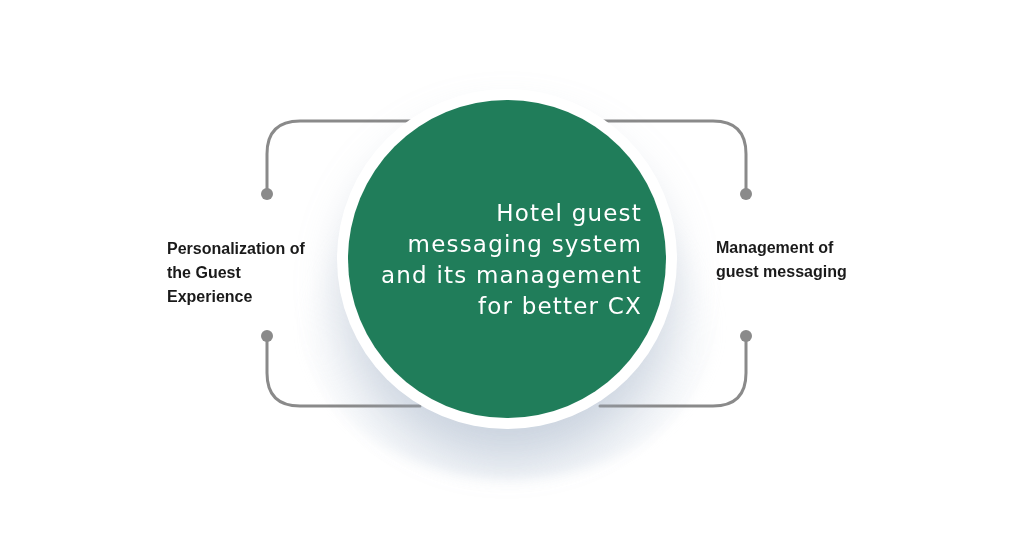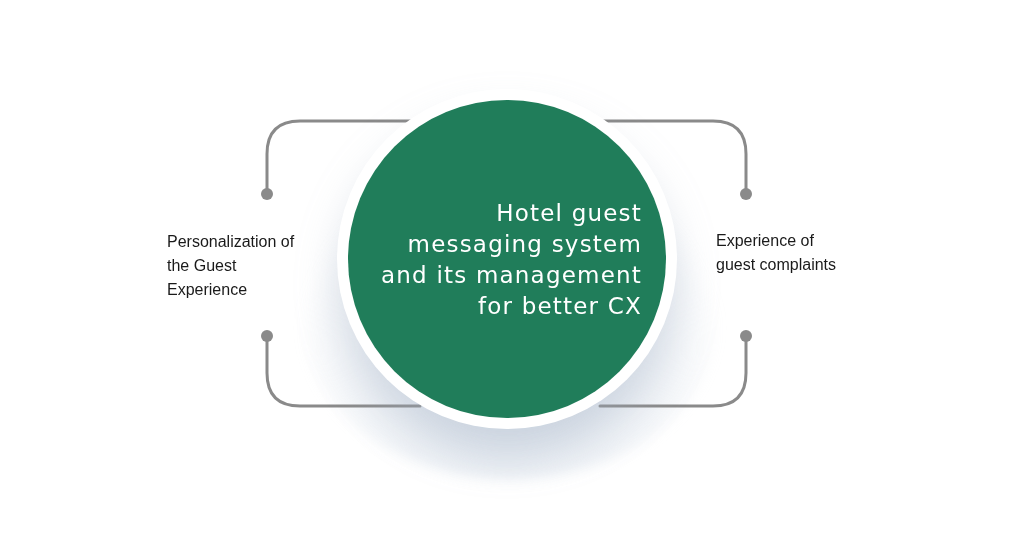--- a/index.html
+++ b/index.html
@@ -62,23 +62,24 @@
       font-size: 23px;
       line-height: 31px;
       letter-spacing: 1.2px;
       width: 270px;
       margin-top: 2px;
     }
     .side-label {
       position: absolute;
       color: #1a1a1a;
       font-family: "Liberation Sans", sans-serif;
-      font-weight: normal;
+      font-weight: bold;
       font-size: 16px;
       line-height: 24px;
+      margin-top: 7px;
     }
     .label-left {
       left: 167px;
       top: 230px;
       width: 150px;
     }
     .label-right {
       left: 716px;
       top: 229px;
       width: 140px;
@@ -111,15 +112,15 @@
   </svg>
 
   <div class="circle-ring"></div>
 
   <div class="circle" style="background:#207d5a;">
     <div class="circle-text">Hotel guest messaging system and its management for better CX</div>
   </div>
 
   <div class="side-label label-left">Personalization of the Guest Experience</div>
 
-  <div class="side-label label-right">Experience of guest complaints</div>
+  <div class="side-label label-right">Management of guest messaging</div>
 
 </div>
 
 </body></html>

